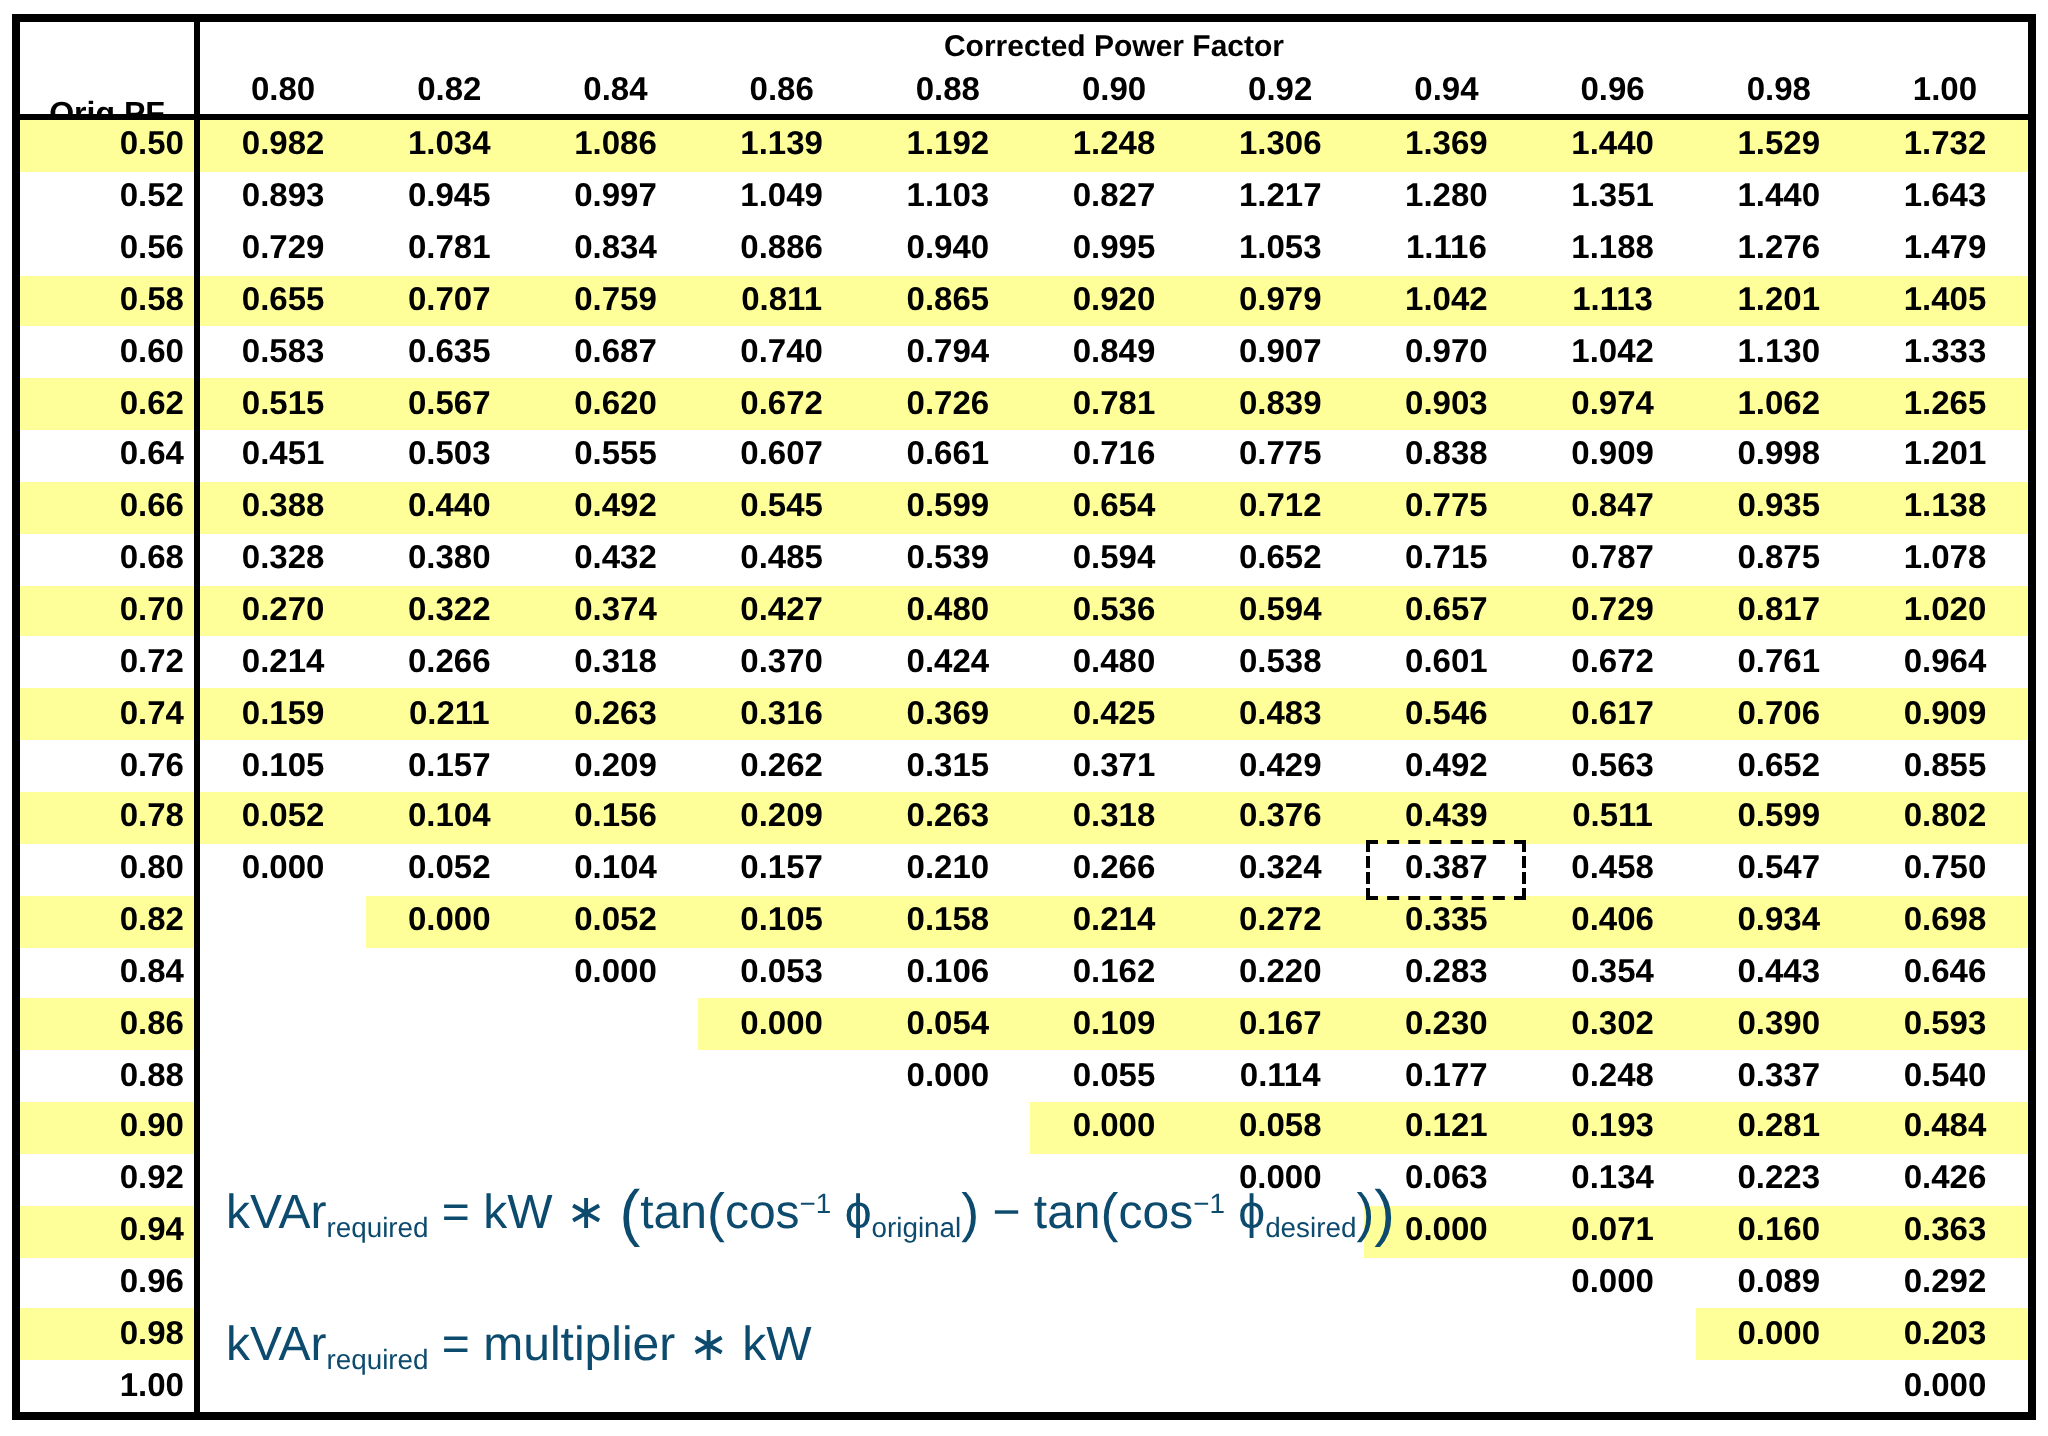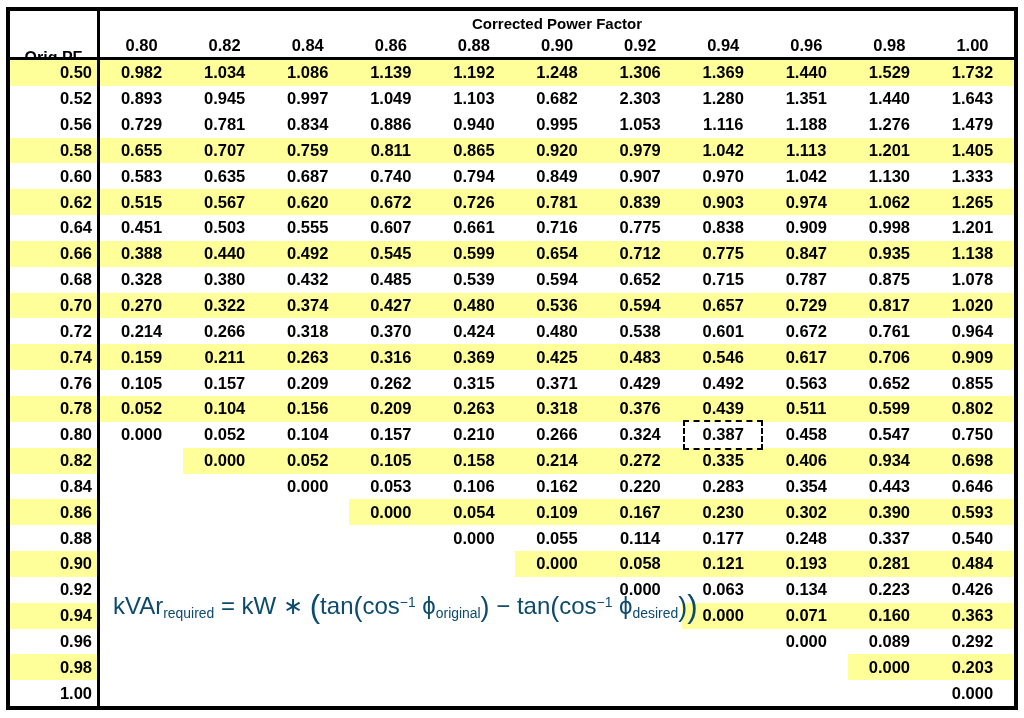--- a/index.html
+++ b/index.html
@@ -104,22 +104,22 @@
         </div>
         <div class="row">
           <div class="rlabel">0.52</div>
           <div class="rspacer"></div>
           <div class="cells">
             <div class="cell">0.893</div>
             <div class="cell">0.945</div>
             <div class="cell">0.997</div>
             <div class="cell">1.049</div>
             <div class="cell">1.103</div>
-            <div class="cell">0.682</div>
-            <div class="cell">2.303</div>
+            <div class="cell">0.827</div>
+            <div class="cell">1.217</div>
             <div class="cell">1.280</div>
             <div class="cell">1.351</div>
             <div class="cell">1.440</div>
             <div class="cell">1.643</div>
           </div>
         </div>
         <div class="row">
           <div class="rlabel">0.56</div>
           <div class="rspacer"></div>
           <div class="cells">
@@ -506,15 +506,16 @@
             <div class="cell"></div>
             <div class="cell"></div>
             <div class="cell"></div>
             <div class="cell"></div>
             <div class="cell">0.000</div>
           </div>
         </div>
       </div>
 
     <div class="formula formula-1"><span class="seg-t">kVAr</span><span class="seg-sub">required</span><span class="seg-t"> = kW ∗ </span><span class="seg-bp">(</span><span class="seg-t">tan</span><span class="seg-p">(</span><span class="seg-t">cos</span><span class="seg-sup">−1</span><span class="seg-t"> ϕ</span><span class="seg-sub">original</span><span class="seg-p">)</span><span class="seg-t"> − tan</span><span class="seg-p">(</span><span class="seg-t">cos</span><span class="seg-sup">−1</span><span class="seg-t"> ϕ</span><span class="seg-sub">desired</span><span class="seg-p">)</span><span class="seg-bp">)</span></div>
+    <div class="formula formula-2"><span class="seg-t">kVAr</span><span class="seg-sub">required</span><span class="seg-t"> = multiplier ∗ kW</span></div>
 
   </div>
 </div>
 
 </body></html>

